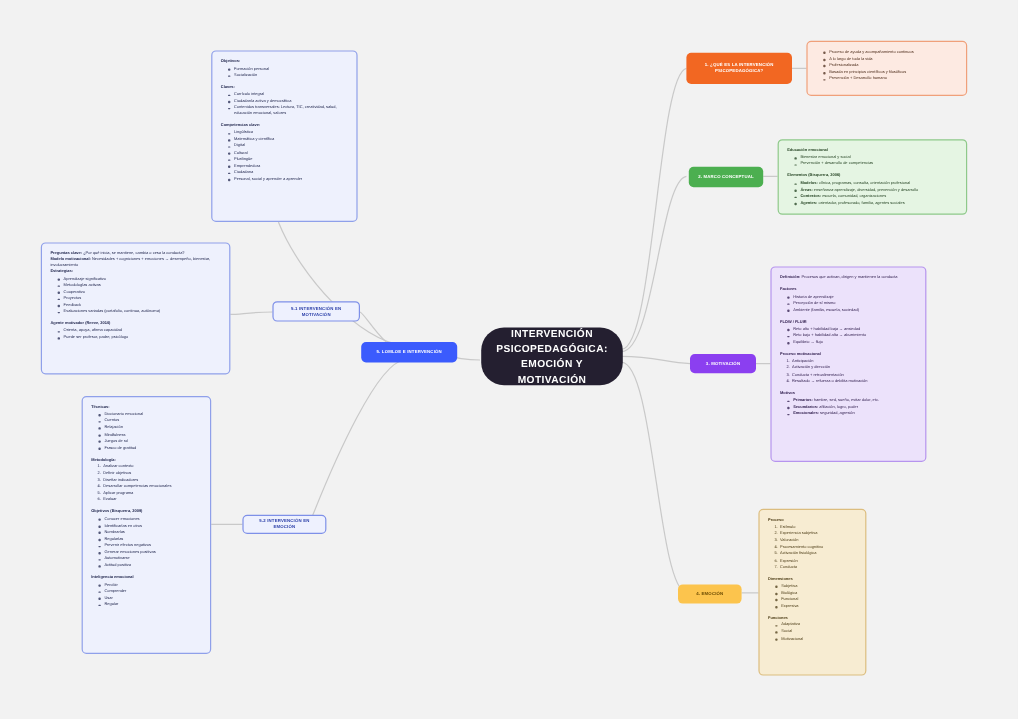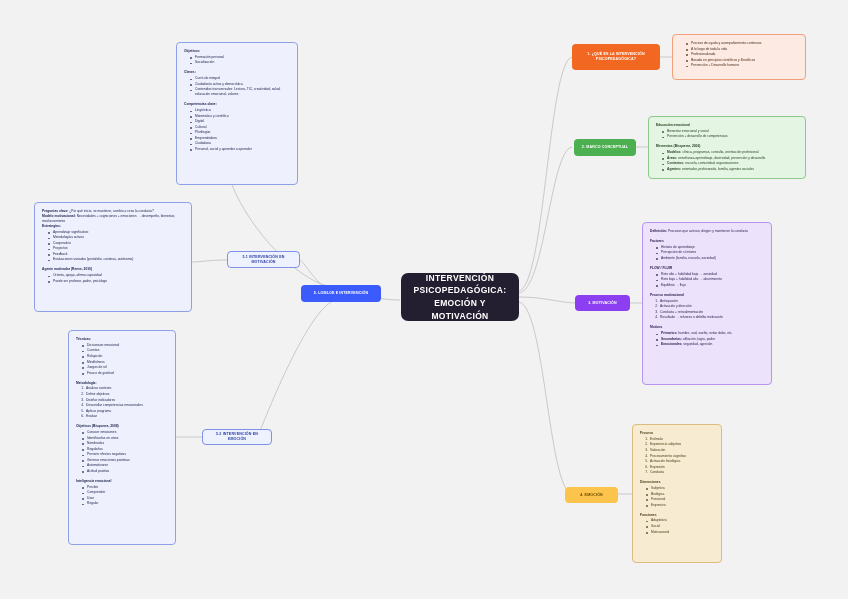--- a/index.html
+++ b/index.html
@@ -18,21 +18,21 @@
 
   .node{
     position:absolute;
     box-sizing:border-box;
     border-radius:5px;
   }
   
   .central{
     background:#241f30;
     color:#ffffff;
-    border-radius:7px;
+    border-radius:19px;
     text-align:center;
     font-weight:bold;
     font-size:8.5px;
     letter-spacing:.35px;
     line-height:1.5;
     padding:10px 12px;
     display:flex;align-items:center;justify-content:center;
   }
   
   .pill{

